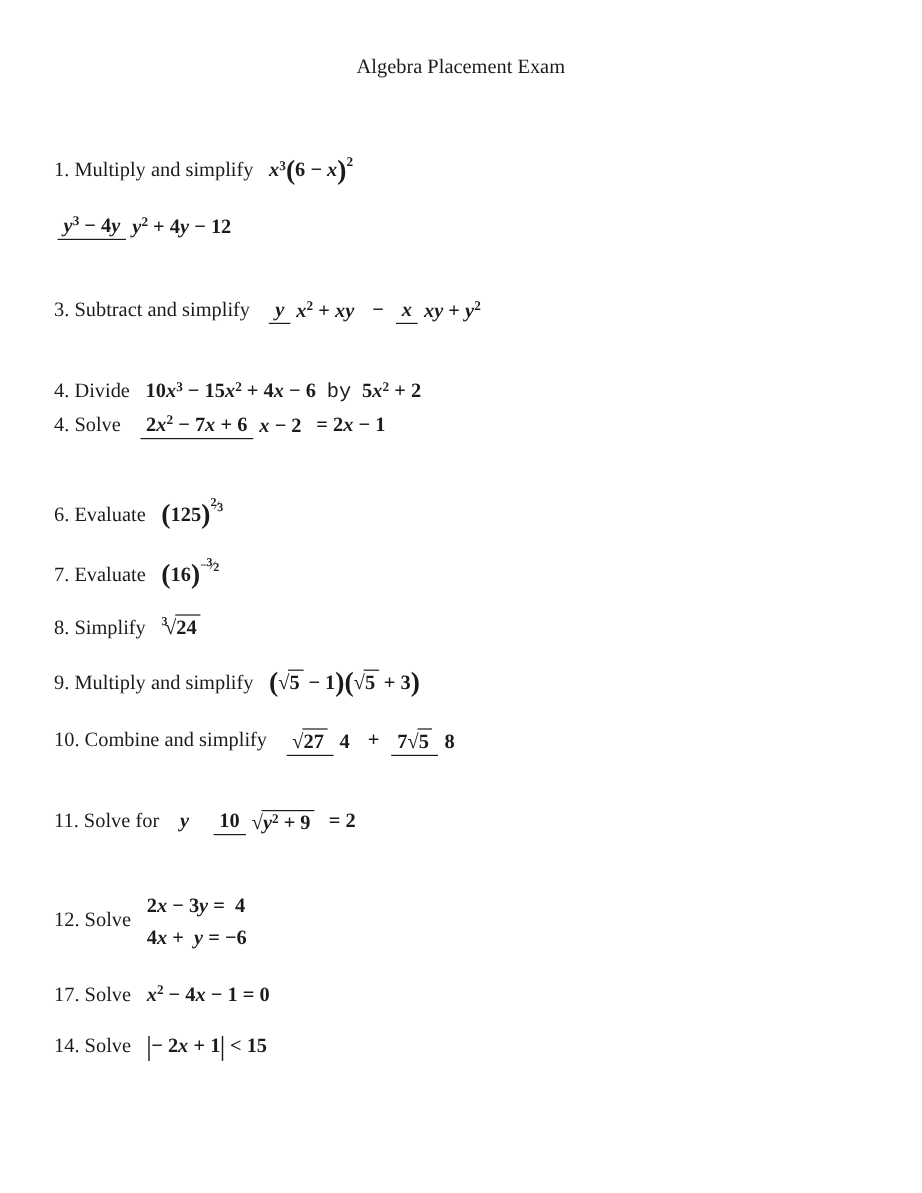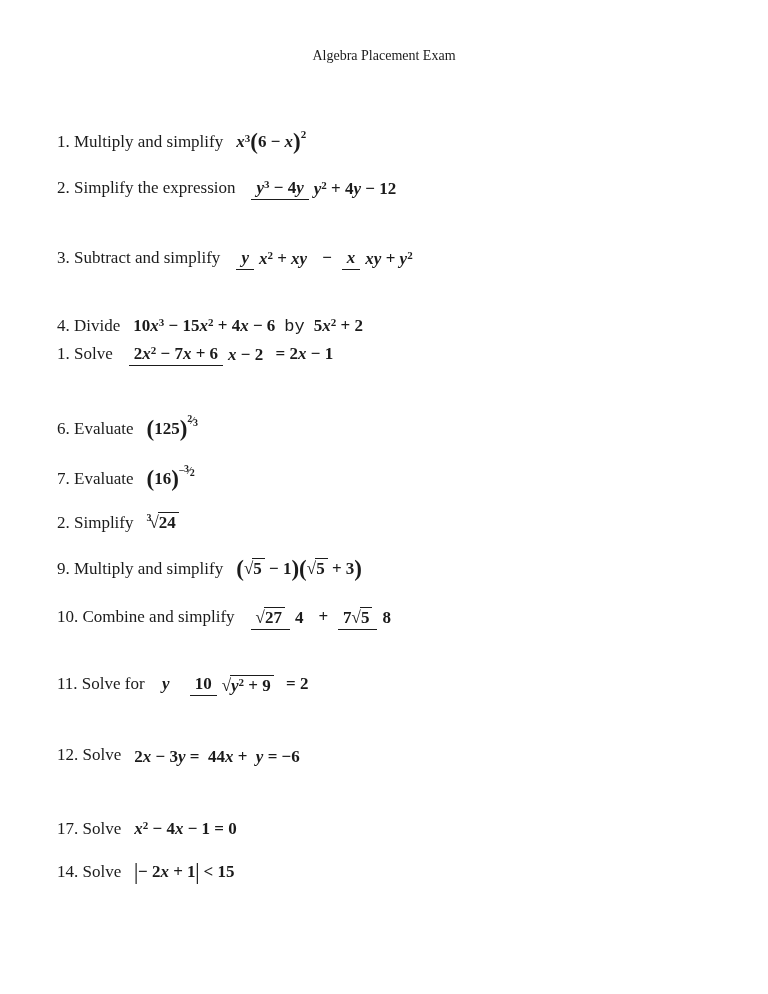--- a/index.html
+++ b/index.html
@@ -1,66 +1,66 @@
 <!DOCTYPE html>
 <html><head>
 <meta charset="utf-8">
 <style>
   html,body{margin:0;padding:0;}
   body{
     width:768px;height:994px;position:relative;overflow:hidden;
     background:#ffffff;color:#1b1b1b;
     font-family:"Liberation Serif", serif;
   }
-  .title{position:absolute;top:45px;left:0;width:100%;text-align:center;font-size:14px;line-height:21px;}
-  .row{position:absolute;left:45px;font-size:17px;line-height:21px;white-space:pre;margin-left:12px;}
+  .title{position:absolute;top:45px;left:0;width:100%;text-align:center;font-size:17px;line-height:21px;}
+  .row{position:absolute;left:45px;font-size:17px;line-height:21px;white-space:pre;}
   .lb{margin-right:13px;}
   .lv{font-weight:700;font-style:italic;}
   .m{font-weight:700;}
   .m i{font-style:italic;font-weight:700;}
   sup.e{font-size:11px;vertical-align:5.5px;line-height:0;font-weight:700;}
   sup.e2{font-size:11px;vertical-align:9px;line-height:0;font-weight:700;}
   .bp{font-size:23px;font-weight:700;vertical-align:-2px;line-height:0;}
   .fr{display:inline-flex;flex-direction:row;vertical-align:middle;text-align:center;margin:0 3px;line-height:20px;}
   .fr .nu{border-bottom:1.6px solid #1b1b1b;padding:0 5px 1px;}
   .fr .de{padding:1px 5px 0;}
   .op{margin:0 7px;}
   .sq{white-space:pre;}
   .sg{font-weight:700;}
   .rc{display:inline-block;border-top:1.6px solid #1b1b1b;margin-left:-1px;padding:0 3px 0 1px;line-height:19px;}
   sup.ri{font-size:10px;vertical-align:7px;margin-right:-2px;line-height:0;font-weight:700;}
   sup.sf{font-size:10px;vertical-align:10px;line-height:0;font-weight:700;letter-spacing:-0.5px;text-align:right;}
   .sfn{position:relative;top:-2px;}
   .sfd{position:relative;top:2px;}
   .ab{display:inline-block;transform:scaleY(1.35);font-weight:700;}
-  .st{display:inline-flex;flex-direction:row;vertical-align:middle;row-gap:6px;text-align:center;}
+  .st{display:inline-flex;flex-direction:column;vertical-align:middle;row-gap:6px;}
   .mid{margin:0 9px;font-weight:400;font-family:Liberation Mono, monospace;}
 </style>
 </head>
 <body style="background: rgb(255, 255, 255); color: rgb(27, 27, 27);">
 
 <div class="title">
     <div>Algebra Placement Exam</div>
   </div>
 
 <div class="row" style="top:131px"><span class="lb">1. Multiply and simplify</span><span class="m"><i>x</i><sup class="e">3</sup><span class="bp">(</span><span>6 − </span><i>x</i><span class="bp">)</span><sup class="e2">2</sup></span></div>
 
-<div class="row" style="top:177px"><span class="lb">2. Simplify the expression</span><span class="m"><span class="fr"><span class="nu"><i>y</i><sup class="e">3</sup><span> − 4</span><i>y</i></span><span class="de"><i>y</i><sup class="e">2</sup><span> + 4</span><i>y</i><span> − 12</span></span></span></span></div>
+<div class="row" style="top:177px"><span class="m"><span class="fr"><span class="nu"><i>y</i><sup class="e">3</sup><span> − 4</span><i>y</i></span><span class="de"><i>y</i><sup class="e">2</sup><span> + 4</span><i>y</i><span> − 12</span></span></span></span></div>
 
 <div class="row" style="top:247px"><span class="lb">3. Subtract and simplify</span><span class="m"><span class="fr"><span class="nu"><i>y</i></span><span class="de"><i>x</i><sup class="e">2</sup><span> + </span><i>xy</i></span></span><span class="op">−</span><span class="fr"><span class="nu"><i>x</i></span><span class="de"><i>xy</i><span> + </span><i>y</i><sup class="e">2</sup></span></span></span></div>
 
 <div class="row" style="top:315px"><span class="lb">4. Divide</span><span class="m"><span>10</span><i>x</i><sup class="e">3</sup><span> − 15</span><i>x</i><sup class="e">2</sup><span> + 4</span><i>x</i><span> − 6</span></span><span class="mid">by</span><span class="m"><span>5</span><i>x</i><sup class="e">2</sup><span> + 2</span></span></div>
 
-<div class="row" style="top:343px"><span class="lb">1. Solve</span><span class="m"><span class="fr"><span class="nu"><span>2</span><i>x</i><sup class="e">2</sup><span> − 7</span><i>x</i><span> + 6</span></span><span class="de"><i>x</i><span> − 2</span></span></span><span> = 2</span><i>x</i><span> − 1</span></span></div>
+<div class="row" style="top:343px"><span class="lb">4. Solve</span><span class="m"><span class="fr"><span class="nu"><span>2</span><i>x</i><sup class="e">2</sup><span> − 7</span><i>x</i><span> + 6</span></span><span class="de"><i>x</i><span> − 2</span></span></span><span> = 2</span><i>x</i><span> − 1</span></span></div>
 
 <div class="row" style="top:418px"><span class="lb">6. Evaluate</span><span class="m"><span class="bp">(</span><span>125</span><span class="bp">)</span><sup class="sf"><span class="sfn">2</span><span>⁄</span><span class="sfd">3</span></sup></span></div>
 
 <div class="row" style="top:468px"><span class="lb">7. Evaluate</span><span class="m"><span class="bp">(</span><span>16</span><span class="bp">)</span><sup class="sf"><span>−</span><span class="sfn">3</span><span>⁄</span><span class="sfd">2</span></sup></span></div>
 
-<div class="row" style="top:512px"><span class="lb">2. Simplify</span><span class="m"><sup class="ri">3</sup><span class="sq"><span class="sg">√</span><span class="rc">24</span></span></span></div>
+<div class="row" style="top:512px"><span class="lb">8. Simplify</span><span class="m"><sup class="ri">3</sup><span class="sq"><span class="sg">√</span><span class="rc">24</span></span></span></div>
 
 <div class="row" style="top:558px"><span class="lb">9. Multiply and simplify</span><span class="m"><span class="bp">(</span><span class="sq"><span class="sg">√</span><span class="rc">5</span></span><span> − 1</span><span class="bp">)</span><span class="bp">(</span><span class="sq"><span class="sg">√</span><span class="rc">5</span></span><span> + 3</span><span class="bp">)</span></span></div>
 
 <div class="row" style="top:606px"><span class="lb">10. Combine and simplify</span><span class="m"><span class="fr"><span class="nu"><span class="sq"><span class="sg">√</span><span class="rc">27</span></span></span><span class="de">4</span></span><span class="op">+</span><span class="fr"><span class="nu"><span>7</span><span class="sq"><span class="sg">√</span><span class="rc">5</span></span></span><span class="de">8</span></span></span></div>
 
 <div class="row" style="top:673px"><span>11. Solve for</span><span class="lb"> </span><i class="lv">y</i><span class="lb"> </span><span class="m"><span class="fr"><span class="nu">10</span><span class="de"><span class="sq"><span class="sg">√</span><span class="rc"><i>y</i><sup class="e">2</sup><span> + 9</span></span></span></span></span><span> = 2</span></span></div>
 
 <div class="row" style="top:744px"><span class="lb">12. Solve</span><span class="m"><span class="st"><span class="eq"><span>2</span><i>x</i><span> − 3</span><i>y</i><span> = &nbsp;4</span></span><span class="eq"><span>4</span><i>x</i><span> + &nbsp;</span><i>y</i><span> = −6</span></span></span></span></div>
 
 <div class="row" style="top:818px"><span class="lb">17. Solve</span><span class="m"><i>x</i><sup class="e">2</sup><span> − 4</span><i>x</i><span> − 1 = 0</span></span></div>

